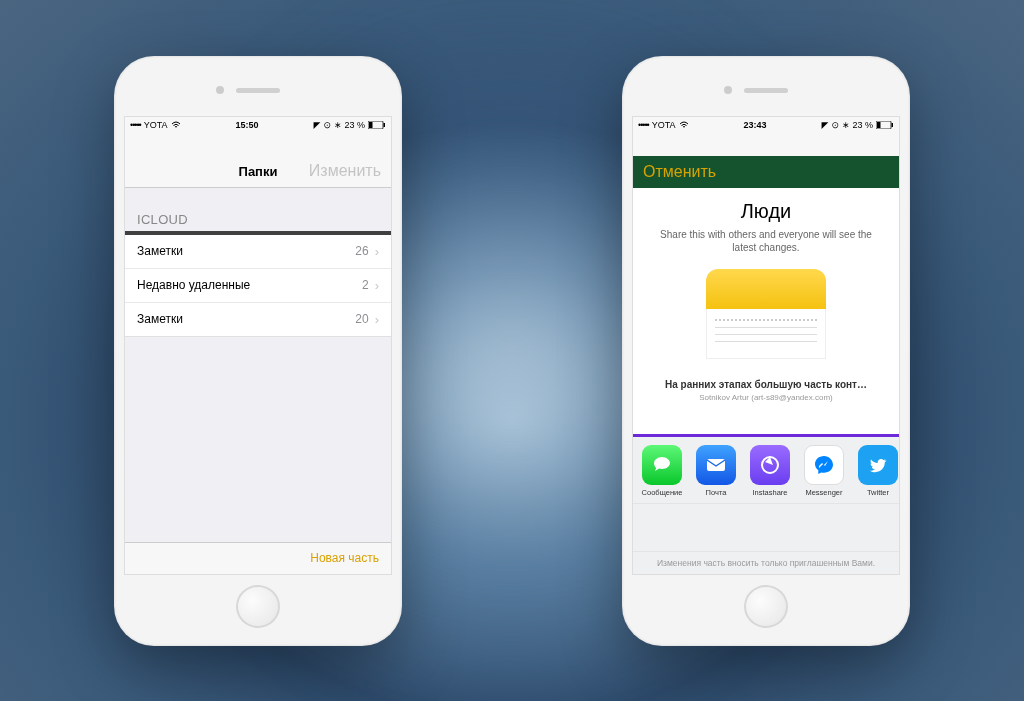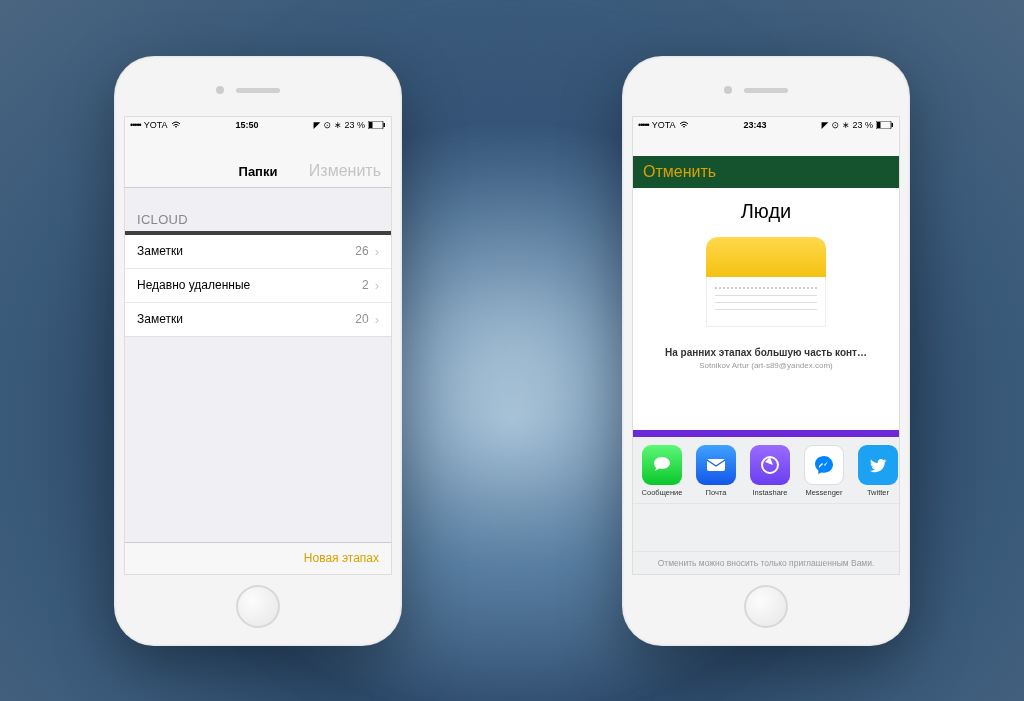--- a/index.html
+++ b/index.html
@@ -50,21 +50,21 @@
 .share-top { flex:1; background:#fff; display:flex; flex-direction:column; align-items:center; padding:8px 14px 10px; }
 .share-title { font-size:20px; font-weight:400; margin-top:4px; }
 .share-sub { font-size:10px; color:#666; text-align:center; margin-top:5px; line-height:1.35; }
 .note-card { margin-top:14px; width:120px; }
 .note-card .top { height:40px; background:linear-gradient(#ffd84d,#f5c211); border-radius:12px 12px 0 0; }
 .note-card .body { background:#fff; border:1px solid #eee; border-top:none; padding:6px 8px 10px; }
 .note-line { height:1px; background:#ddd; margin:6px 0; }
 .note-dotted { border-top:2px dotted #ccc; margin:4px 0 6px; }
 .note-title { font-size:10px; font-weight:600; color:#333; margin-top:20px; text-align:center; white-space:nowrap; overflow:hidden; text-overflow:ellipsis; width:230px; }
 .note-author { font-size:8px; color:#999; text-align:center; margin-top:3px; }
-.share-row { background:#eef0f2; border-top:7px solid #6d28d9; padding:8px 6px 6px; display:flex; gap:8px; overflow:hidden; }
+.share-row { background:#eef0f2; border-top:3px solid #6d28d9; padding:8px 6px 6px; display:flex; gap:8px; overflow:hidden; }
 .share-item { display:flex; flex-direction:column; align-items:center; width:46px; flex-shrink:0; }
 .app-icon { width:40px; height:40px; border-radius:9px; display:flex; align-items:center; justify-content:center; }
 .app-label { font-size:7.5px; color:#333; margin-top:3px; text-align:center; white-space:nowrap; overflow:hidden; text-overflow:ellipsis; width:48px; }
 .action-row { background:#eef0f2; height:48px; border-top:1px solid #e4e4e4; }
 .footer-note { font-size:8.5px; color:#9a9a9a; text-align:center; padding:6px 4px; background:#eef0f2; border-top:1px solid #e4e4e4; }
 .msg-icon{background:linear-gradient(#5df777,#0ac72c);} .mail-icon{background:linear-gradient(#3fa2ff,#1357e6);}
 .insta-icon{background:linear-gradient(#9a6bff,#6a3ef0);} .mess-icon{background:#fff;border:1px solid #ddd;}
 .tw-icon{background:#1da1f2;}
 svg{display:block}
 </style>
@@ -123,21 +123,21 @@
       </div>
       <div class="row">
         <span>Заметки</span>
         <span class="right">
             <span>20</span>
             <span class="chevron">›</span>
           </span>
       </div>
     </div>
     <div class="toolbar">
-      <span>Новая этапах</span>
+      <span>Новая часть</span>
     </div>
   </div>
   <div class="home-btn"></div>
 </div>
 
 <div class="phone">
   <div class="camera"></div>
   <div class="speaker"></div>
   <div class="screen">
     <div class="status-bar">
@@ -164,20 +164,21 @@
             </svg>
         </span>
       </div>
     </div>
     <div class="nav-bar" style="position:relative;border-bottom:none;background:#14532d">
       <span class="nav-left" style="color:#d9a200">Отменить</span>
       <span></span>
     </div>
     <div class="share-top">
       <div class="share-title">Люди</div>
+      <div class="share-sub">Share this with others and everyone will see the latest changes.</div>
       <div class="note-card">
         <div class="top"></div>
         <div class="body">
           <div class="note-dotted"></div>
           <div class="note-line"></div>
             <div class="note-line"></div>
             <div class="note-line"></div>
         </div>
       </div>
       <div class="note-title">На ранних этапах большую часть конт…</div>
@@ -223,16 +224,16 @@
         <div class="app-icon tw-icon">
           <svg width="24" height="24" viewBox="0 0 24 24">
               <path d="M20 7.5c-.6.3-1.2.4-1.9.5.7-.4 1.2-1 1.4-1.8-.6.4-1.3.6-2.1.8-.6-.6-1.5-1-2.4-1-1.8 0-3.3 1.5-3.3 3.3 0 .3 0 .5.1.8-2.7-.1-5.2-1.5-6.8-3.5-.3.5-.4 1-.4 1.7 0 1.1.6 2.1 1.5 2.7-.5 0-1-.2-1.5-.4 0 1.6 1.1 3 2.7 3.3-.3.1-.6.1-.9.1-.2 0-.4 0-.6-.1.4 1.3 1.7 2.3 3.2 2.3-1.2.9-2.6 1.5-4.2 1.5H4c1.5 1 3.3 1.5 5.2 1.5 6.2 0 9.6-5.1 9.6-9.6v-.4c.7-.5 1.2-1.1 1.7-1.7z" fill="#fff"></path>
             </svg>
         </div>
         <div class="app-label">Twitter</div>
       </div>
 
     </div>
     <div class="action-row"></div>
-    <div class="footer-note">Отменить можно вносить только приглашенным Вами.</div>
+    <div class="footer-note">Изменения часть вносить только приглашенным Вами.</div>
   </div>
   <div class="home-btn"></div>
 </div>
 
 </body></html>

